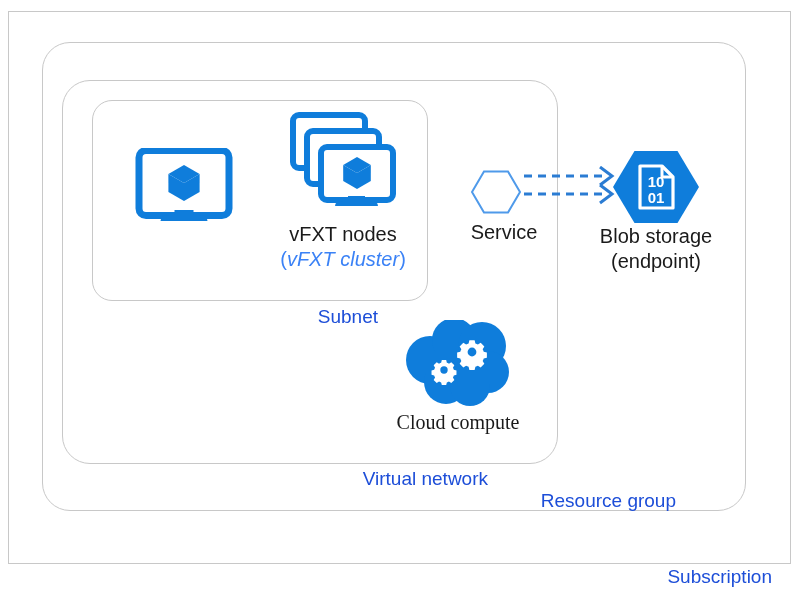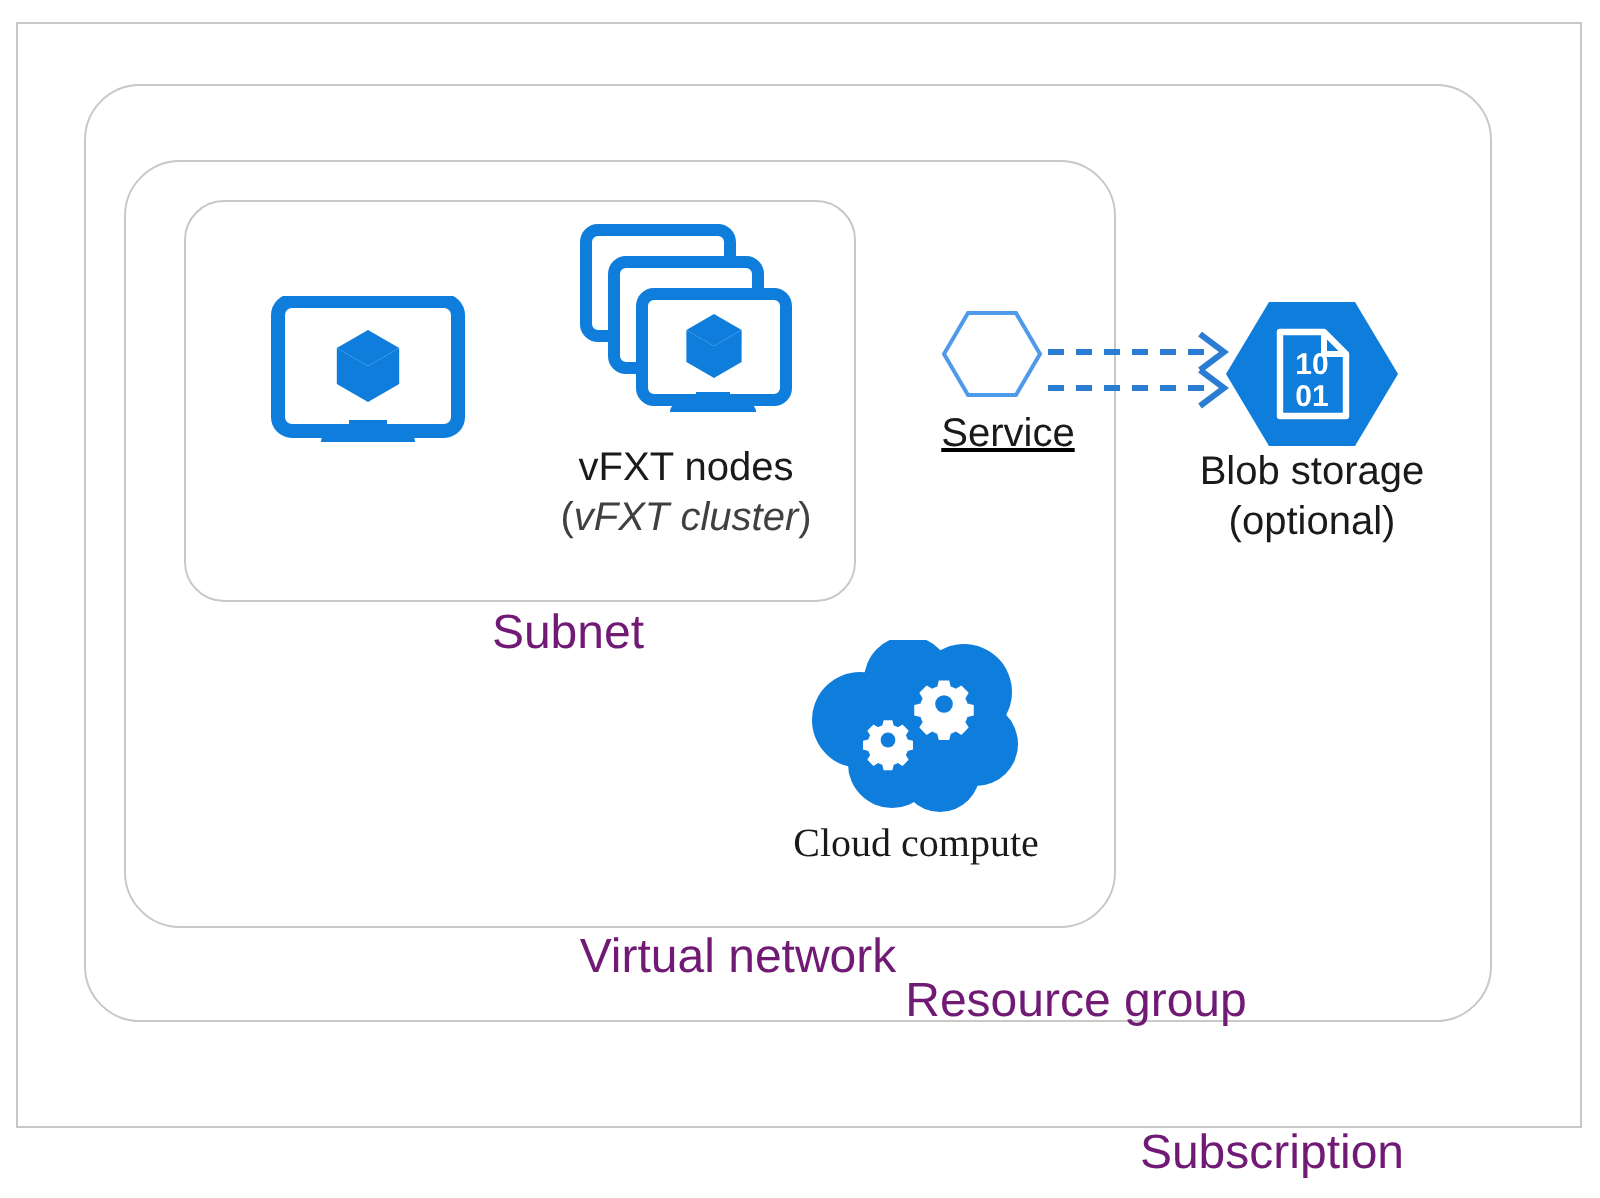--- a/index.html
+++ b/index.html
@@ -44,25 +44,25 @@
   }
   #box-subnet {
     left: 92px; top: 100px;
     width: 336px; height: 201px;
     border-radius: 20px;
   }
 
   
   .zone-label {
     position: absolute;
-    color: #701a75;
-    font-size: 24px;
+    color: #1d4ed8;
+    font-size: 19px;
     line-height: 22px;
     white-space: nowrap;
-    text-align: center;
+    text-align: right;
   }
   #label-subnet        { left: 190px; top: 306px; width: 188px; }
   #label-vnet          { left: 250px; top: 468px; width: 238px; }
   #label-resource-group{ left: 400px; top: 490px; width: 276px; }
   #label-subscription  { left: 500px; top: 566px; width: 272px; }
 
   
   .node {
     position: absolute;
     text-align: center;
@@ -73,31 +73,31 @@
   }
   .node-label {
     display: block;
     color: #1a1a1a;
     font-size: 20px;
     line-height: 25px;
     white-space: nowrap;
   }
   .node-sublabel {
     display: block;
-    color: #404040;
+    color: #3b82f6;
     font-size: 20px;
     line-height: 25px;
     white-space: nowrap;
   }
   .node-sublabel .ital { font-style: italic; }
 
   
   #node-cluster-controller { left: 86px;  top: 148px; width: 196px; }
   #node-vfxt-nodes         { left: 268px; top: 112px; width: 150px; }
-  #node-service-endpoint   { left: 452px; top: 149px; width: 104px; text-decoration: underline; }
+  #node-service-endpoint   { left: 452px; top: 164px; width: 104px; }
   #node-blob-storage       { left: 580px; top: 150px; width: 152px; }
   #node-cloud-compute      { left: 378px; top: 320px; width: 160px; font-family: Liberation Serif, serif; }
 
   
   #connector-endpoint-to-blob {
     position: absolute;
     left: 524px; top: 166px;
     width: 106px; height: 44px;
   }
 
@@ -194,21 +194,21 @@
           <polygon points="0,37 21.5,1 64.5,1 86,37 64.5,73 21.5,73" fill="#0f7ddb"></polygon>
 
           <path d="M 27 16 H 49 L 60 27 V 58 H 27 Z" fill="none" stroke="#ffffff" stroke-width="3.2" stroke-linejoin="round"></path>
           <path d="M 49 16 V 27 H 60" fill="none" stroke="#ffffff" stroke-width="3" stroke-linejoin="round"></path>
           <text x="43" y="37" fill="#ffffff" font-family="'Liberation Sans', sans-serif" font-size="15" font-weight="bold" text-anchor="middle">10</text>
           <text x="43" y="53" fill="#ffffff" font-family="'Liberation Sans', sans-serif" font-size="15" font-weight="bold" text-anchor="middle">01</text>
         </g>
       </svg>
     </span>
     <span class="node-label">Blob storage</span>
-    <span class="node-label">(optional)</span>
+    <span class="node-label">(endpoint)</span>
   </div>
 
   <div class="node" id="node-cloud-compute">
     <span class="node-icon">
       <svg class="svg-icon" width="160" height="90" viewBox="0 0 160 90" xmlns="http://www.w3.org/2000/svg">
         <g transform="translate(28,0)">
 
           <g fill="#0f7ddb">
             <circle cx="24" cy="40" r="24"></circle>
             <circle cx="48" cy="20" r="22"></circle>

